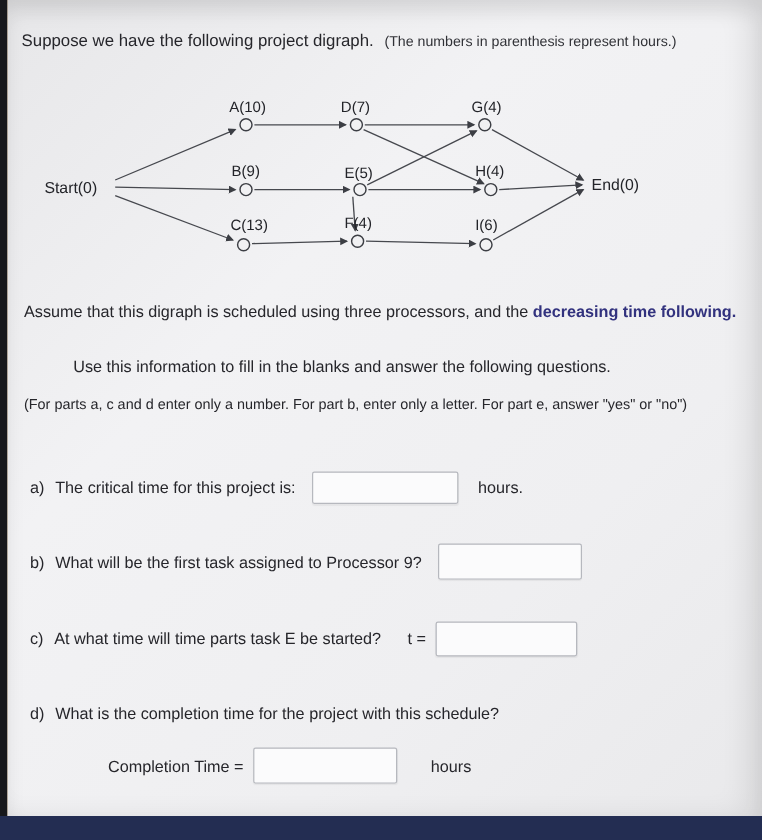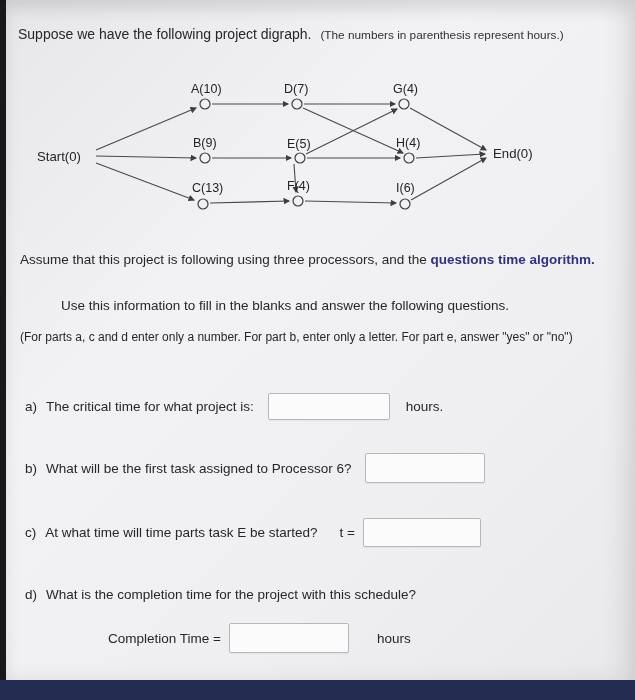--- a/index.html
+++ b/index.html
@@ -75,53 +75,53 @@
         <text x="396" y="147" class="node-label">H(4)</text>
         <circle cx="203" cy="204" r="5" class="node"></circle>
         <text x="192" y="192" class="node-label">C(13)</text>
         <circle cx="298" cy="201" r="5" class="node"></circle>
         <text x="287" y="190" class="node-label">F(4)</text>
         <circle cx="405" cy="204" r="5" class="node"></circle>
         <text x="396" y="192" class="node-label">I(6)</text>
       </svg>
 
     <div class="para" style="top:252px;">
-      <span>Assume that this project is following using three processors, and the </span><span class="bold-phrase">questions time algorithm.</span>
+      <span>Assume that this digraph is scheduled using three processors, and the </span><span class="bold-phrase">decreasing time following.</span>
     </div>
 
     <div class="para" style="top:298px;margin-left:41px;">Use this information to fill in the blanks and answer the following questions.</div>
 
     <div class="para small-note" style="top:330px;">(For parts a, c and d enter only a number.  For part b, enter only a letter.  For part e, answer "yes" or "no")</div>
 
     <div class="q-row" style="left:19px;top:393px;">
       <span class="q-label">a)</span>
-      <span>The critical time for what project is:</span>
+      <span>The critical time for this project is:</span>
       <input type="text" class="answer-box ml14" style="width: 122px;" value="">
       <span class="ml10">hours.</span>
     </div>
 
     <div class="q-row" style="left:19px;top:453px;">
       <span class="q-label">b)</span>
-      <span>What will be the first task assigned to Processor 6?</span>
+      <span>What will be the first task assigned to Processor 9?</span>
       <input type="text" class="answer-box ml14" style="width: 120px; height: 30px;" value="">
     </div>
 
     <div class="q-row" style="left:19px;top:518px;">
       <span class="q-label">c)</span>
       <span>At what time will time parts task E be started?</span>
       <span class="ml22">t =</span>
       <input type="text" class="answer-box ml8" style="width: 118px; height: 29px;" value="">
     </div>
 
     <div class="q-row" style="left:19px;top:587px;">
       <span class="q-label">d)</span>
       <span>What is the completion time for the project with this schedule?</span>
     </div>
 
-    <div class="q-row" style="left:102px;top:623px;">
+    <div class="q-row" style="left:84px;top:623px;">
       <span>Completion Time =</span>
       <input type="text" class="answer-box ml8" style="width: 120px; height: 30px;" value="">
       <span class="ml12">hours</span>
     </div>
 
   </div>
   <div class="band-bottom"></div>
 </div>
 
 </body></html>

